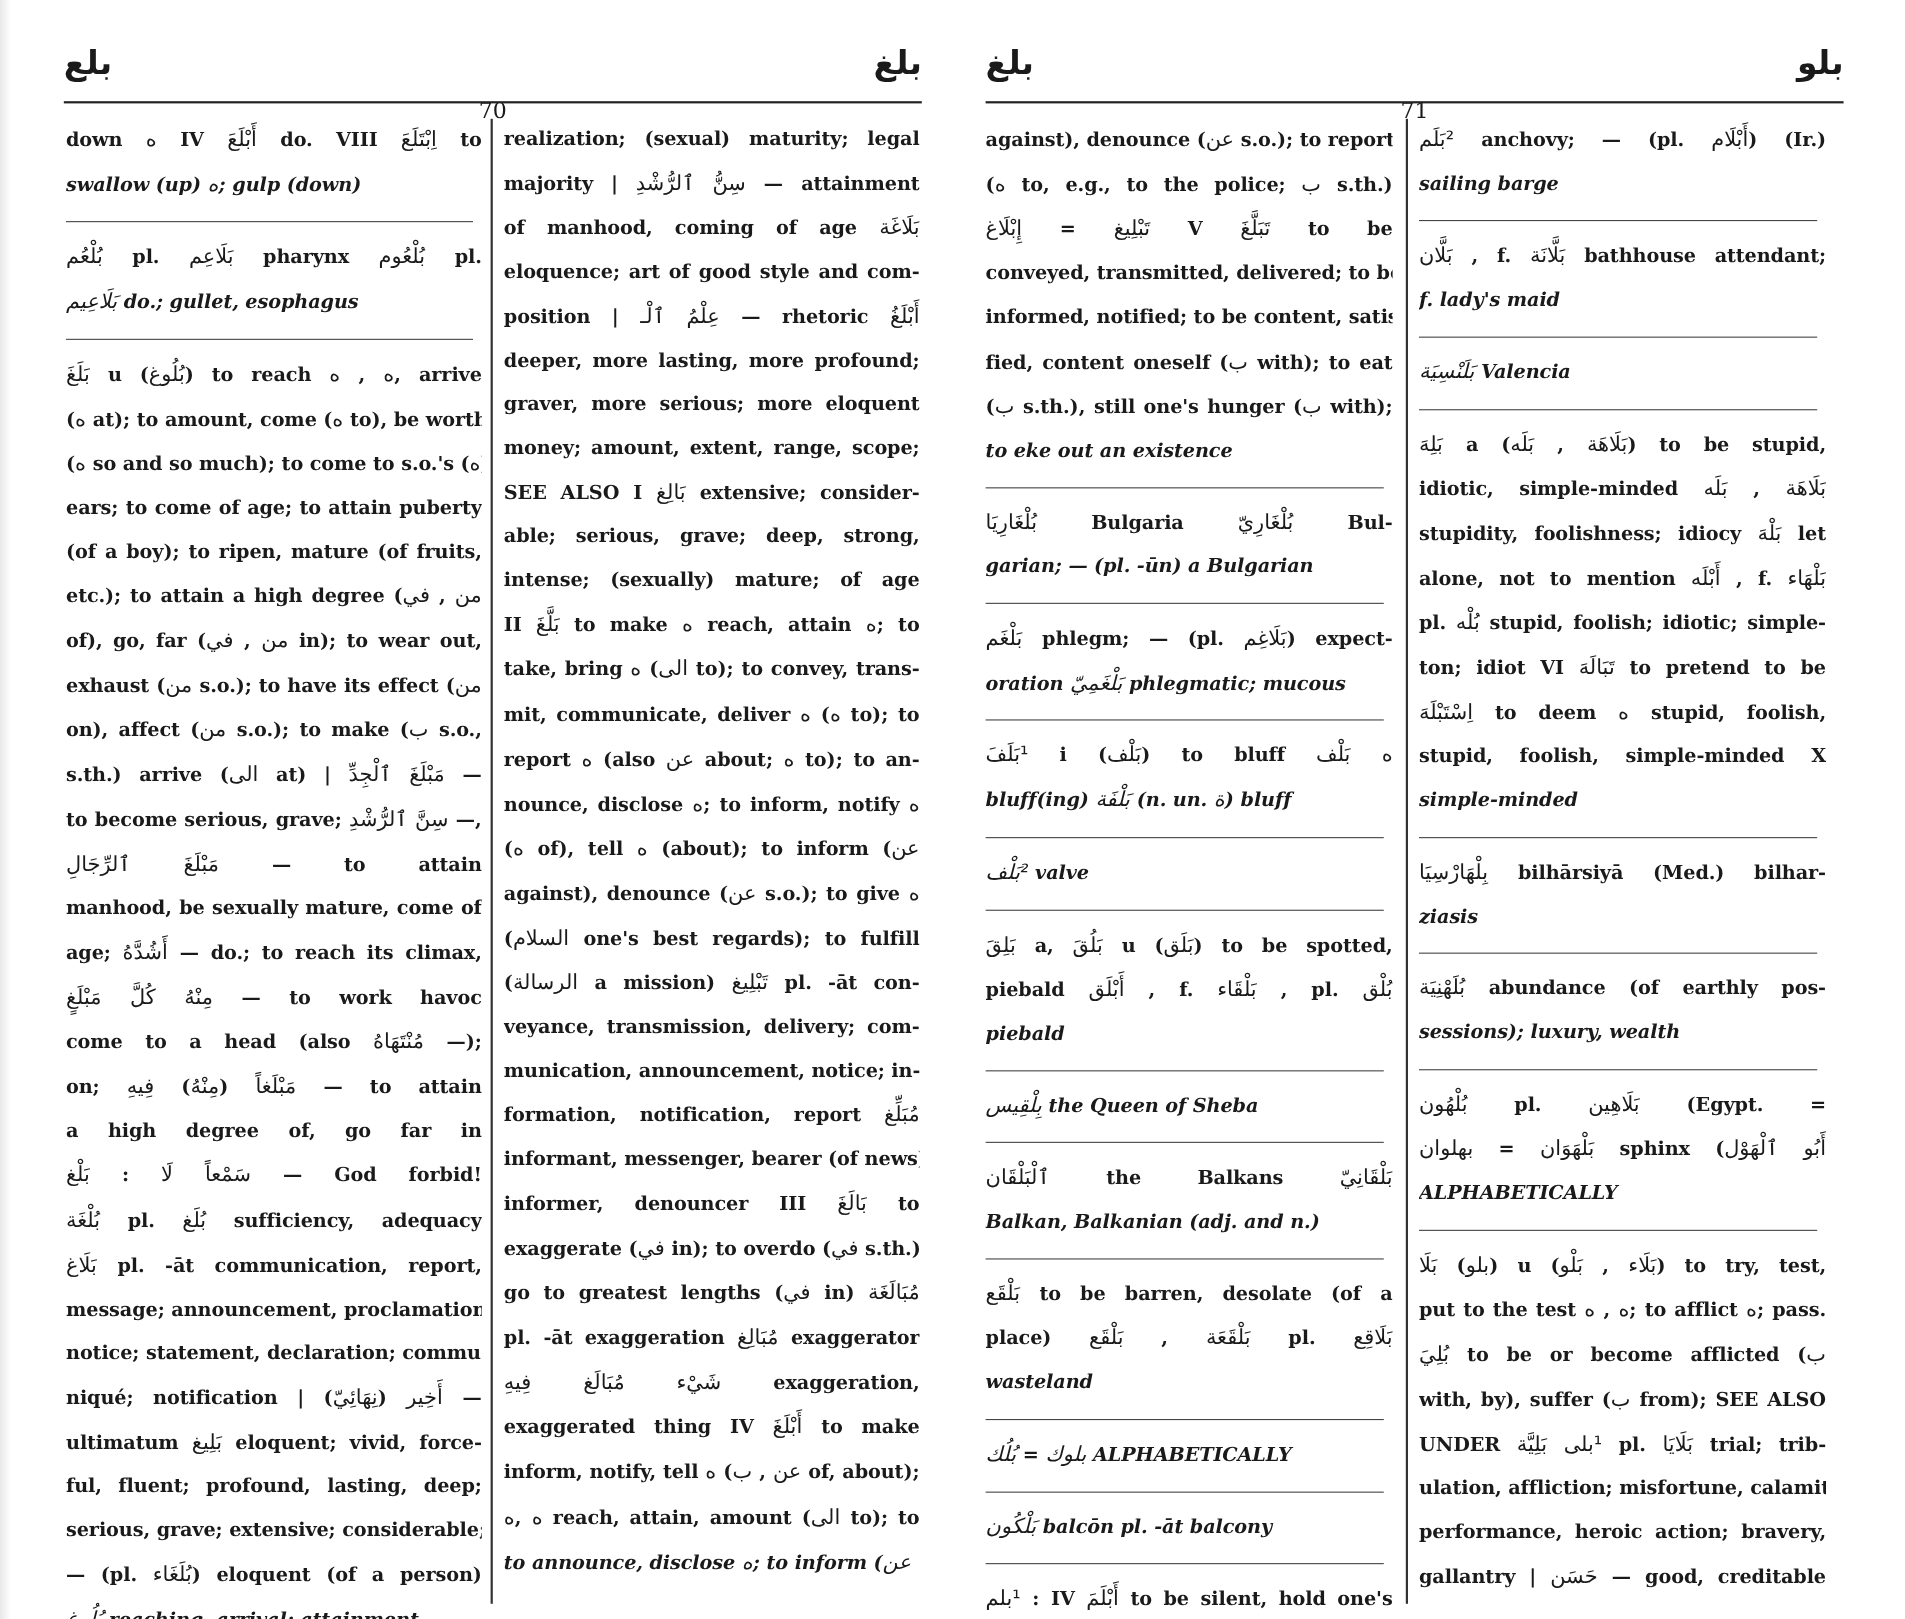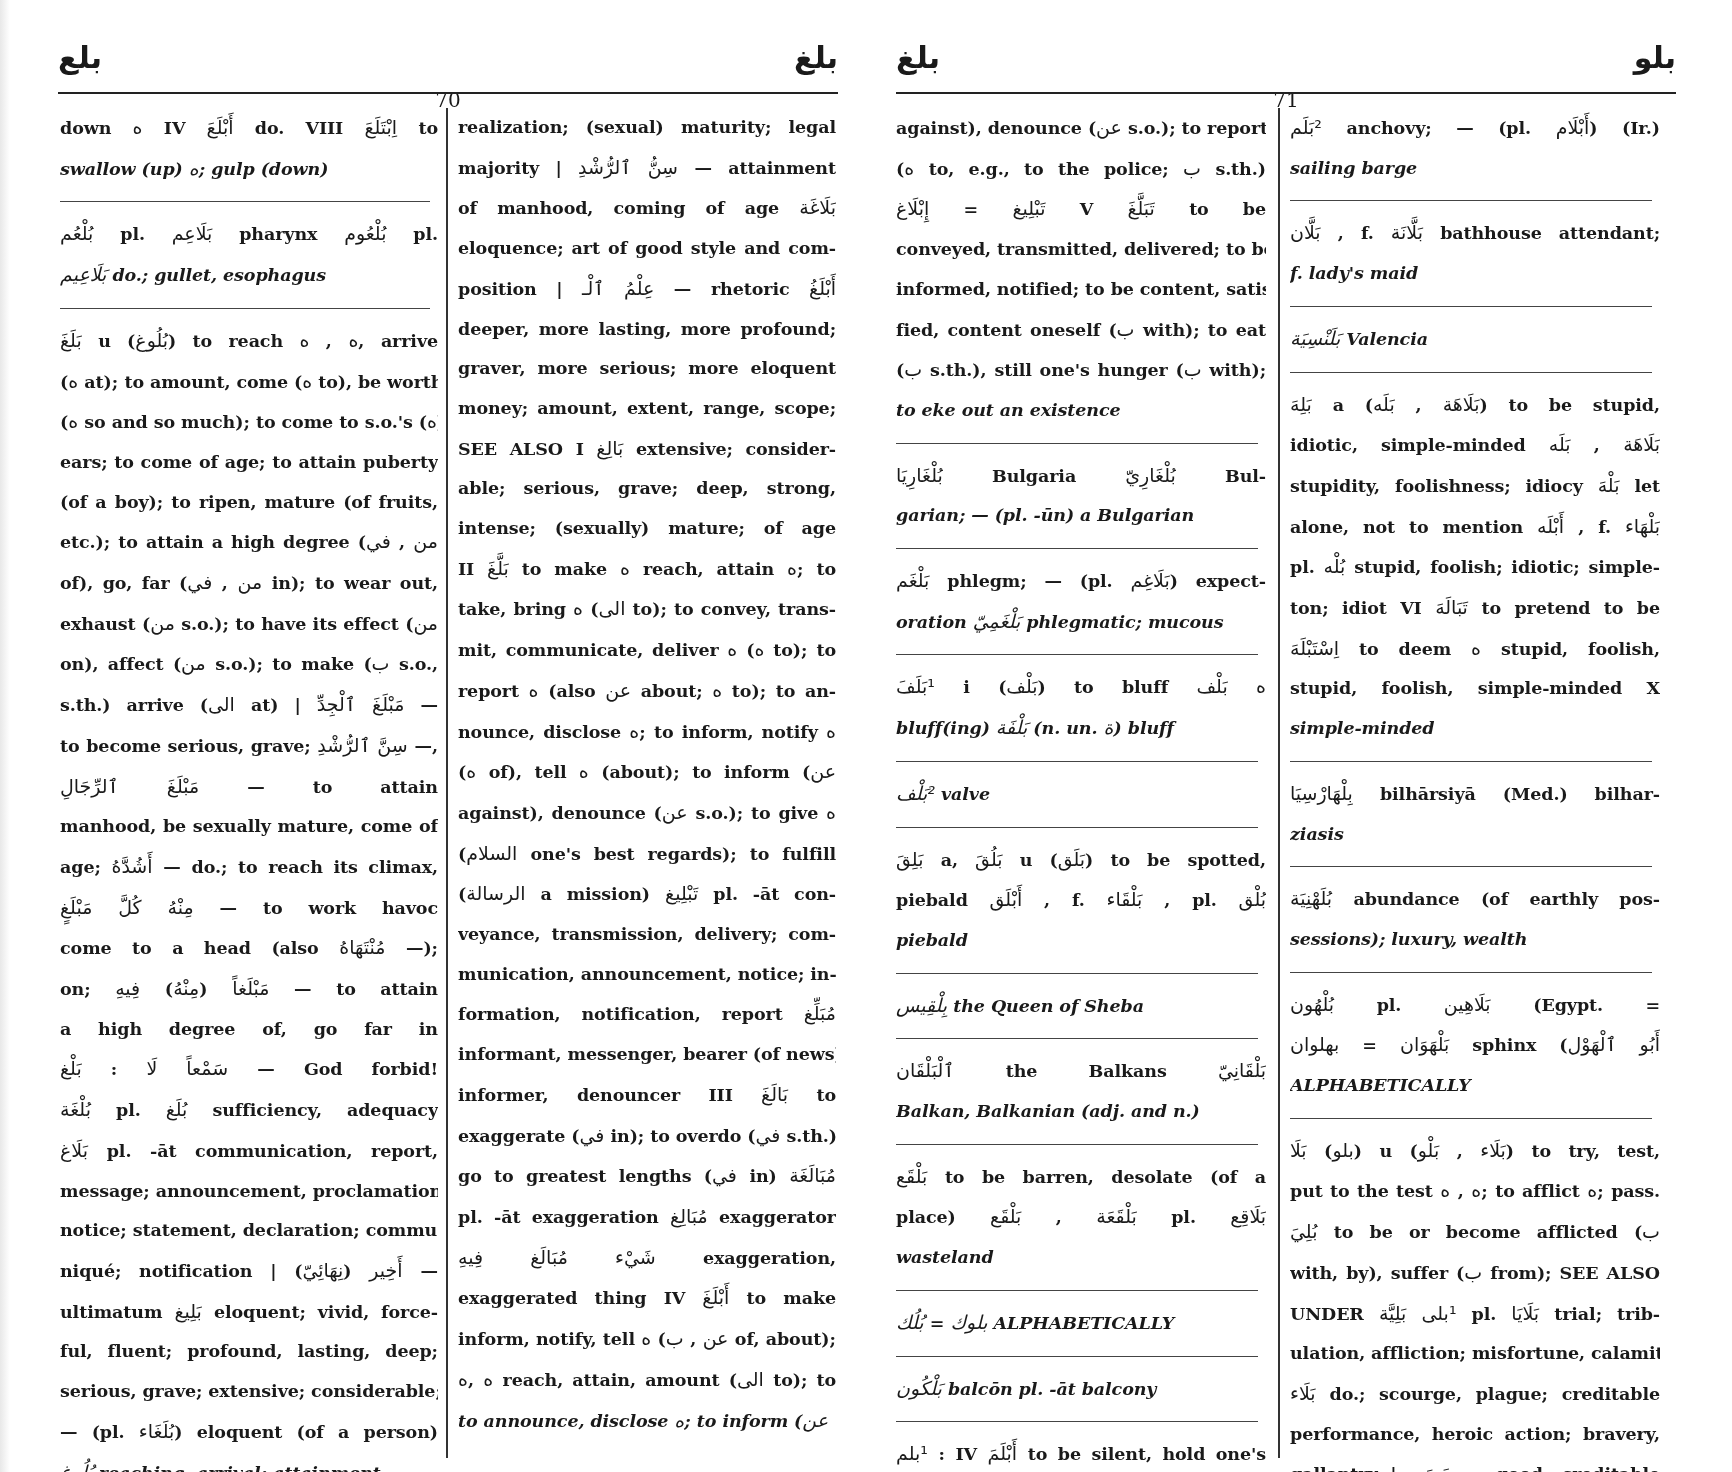--- a/index.html
+++ b/index.html
@@ -195,17 +195,16 @@
       <span class="ln"><span class="ar">بُلْهُون</span> pl. <span class="ar">بَلَاهِين</span> (Egypt. =</span>
       <span class="ln"><span class="ar">بهلوان</span> = <span class="ar">بَلْهَوَان</span> sphinx (<span class="ar">أَبُو ٱلْهَوْل</span></span>
       <span class="ln last">ALPHABETICALLY</span>
       <div class="divider"></div>
       <span class="ln"><span class="ar">بَلَا</span> (<span class="ar">بلو</span>) u (<span class="ar">بَلْو</span> , <span class="ar">بَلَاء</span>) to try, test,</span>
       <span class="ln">put to the test <span class="ar">ه</span> , <span class="ar">ه</span>; to afflict <span class="ar">ه</span>; pass.</span>
       <span class="ln"><span class="ar">بُلِيَ</span> to be or become afflicted (<span class="ar">ب</span></span>
       <span class="ln">with, by), suffer (<span class="ar">ب</span> from); SEE ALSO</span>
       <span class="ln">UNDER <span class="ar">¹بلى بَلِيَّة</span> pl. <span class="ar">بَلَايَا</span> trial; trib-</span>
       <span class="ln">ulation, affliction; misfortune, calamity</span>
-      <span class="ln"><span class="ar">بَلَاء</span> do.; scourge, plague; creditable</span>
       <span class="ln">performance, heroic action; bravery,</span>
       <span class="ln">gallantry | <span class="ar">حَسَن</span> — good, creditable</span>
     </div>
 </div>
 
 </body></html>

